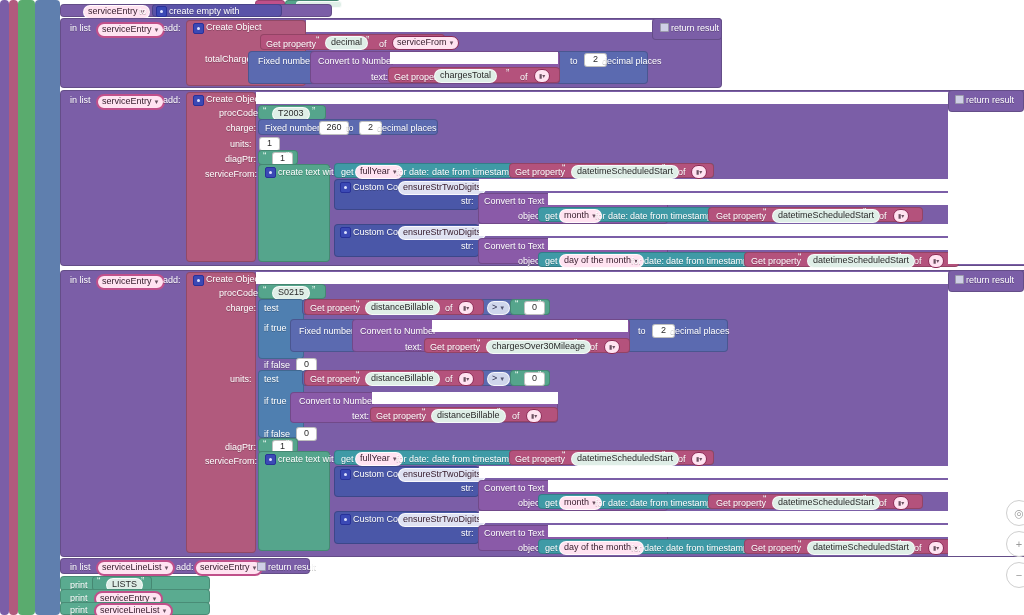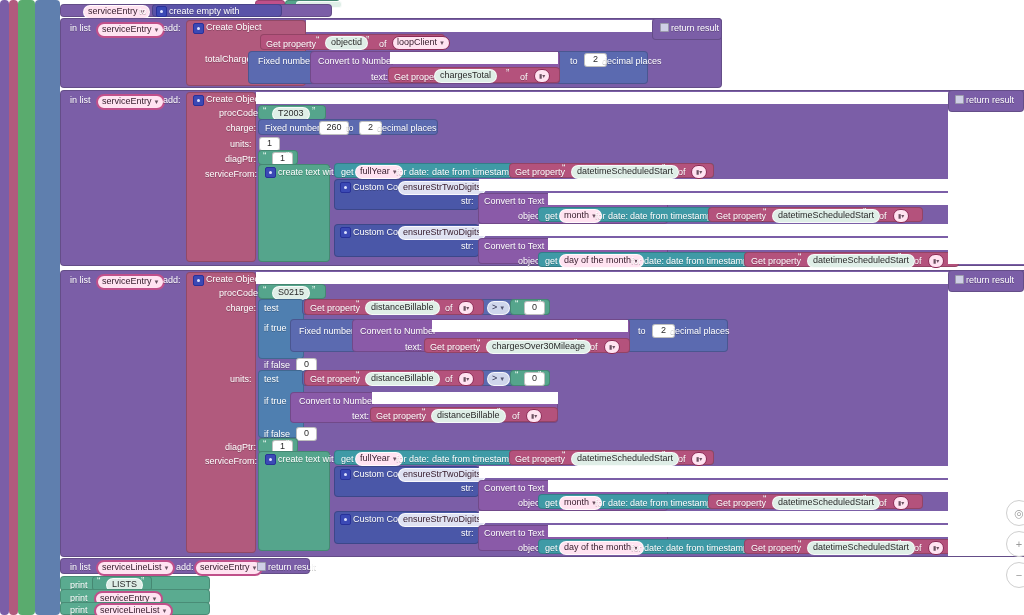--- a/index.html
+++ b/index.html
@@ -70,24 +70,24 @@
   <div class="blk" style="left:186px;top:20px;width:120px;height:66px;background:#b15a7d;"></div>
   <div class="gear" style="left:193px;top:22.5px;"></div>
   <div class="lbl" style="left:206px;top:22px;">Create Object</div>
   <div class="white" style="left:306px;top:20px;width:350px;height:12px;"></div>
   <div class="lbl" style="left:266px;top:37px;">clientId:</div>
   <div class="lbl" style="left:205px;top:54px;">totalCharges:</div>
 
   <div class="blk" style="left:260px;top:34px;width:185px;height:16px;background:#b4527c;"></div>
   <div class="lbl" style="left:266px;top:39px;">Get property</div>
   <div class="quote" style="left:316px;top:36px;">“</div>
-  <div class="fieldtxt" style="left:325px;top:36px;">objectid</div>
+  <div class="fieldtxt" style="left:325px;top:36px;">decimal</div>
   <div class="quote" style="left:366px;top:36px;">”</div>
   <div class="lbl" style="left:379px;top:39px;">of</div>
-  <div class="dropdown" style="left:392px;top:36px;border:1px solid #8c2a55;"><span>loopClient</span><span class="car">▼</span></div>
+  <div class="dropdown" style="left:392px;top:36px;border:1px solid #8c2a55;"><span>serviceFrom</span><span class="car">▼</span></div>
 
   <div class="blk" style="left:248px;top:51px;width:400px;height:33px;background:#5b6ab0;"></div>
   <div class="lbl" style="left:258px;top:56px;">Fixed number</div>
   <div class="blk" style="left:310px;top:51px;width:250px;height:33px;background:#8a5aa8;"></div>
   <div class="lbl" style="left:318px;top:56px;">Convert to Number</div>
   <div class="white" style="left:390px;top:52px;width:168px;height:12px;"></div>
   <div class="lbl" style="left:371px;top:72px;">text:</div>
   <div class="blk" style="left:388px;top:67px;width:172px;height:16px;background:#b4527c;"></div>
   <div class="lbl" style="left:394px;top:72px;">Get property</div>
   <div class="quote" style="left:441px;top:69px;">“</div>

